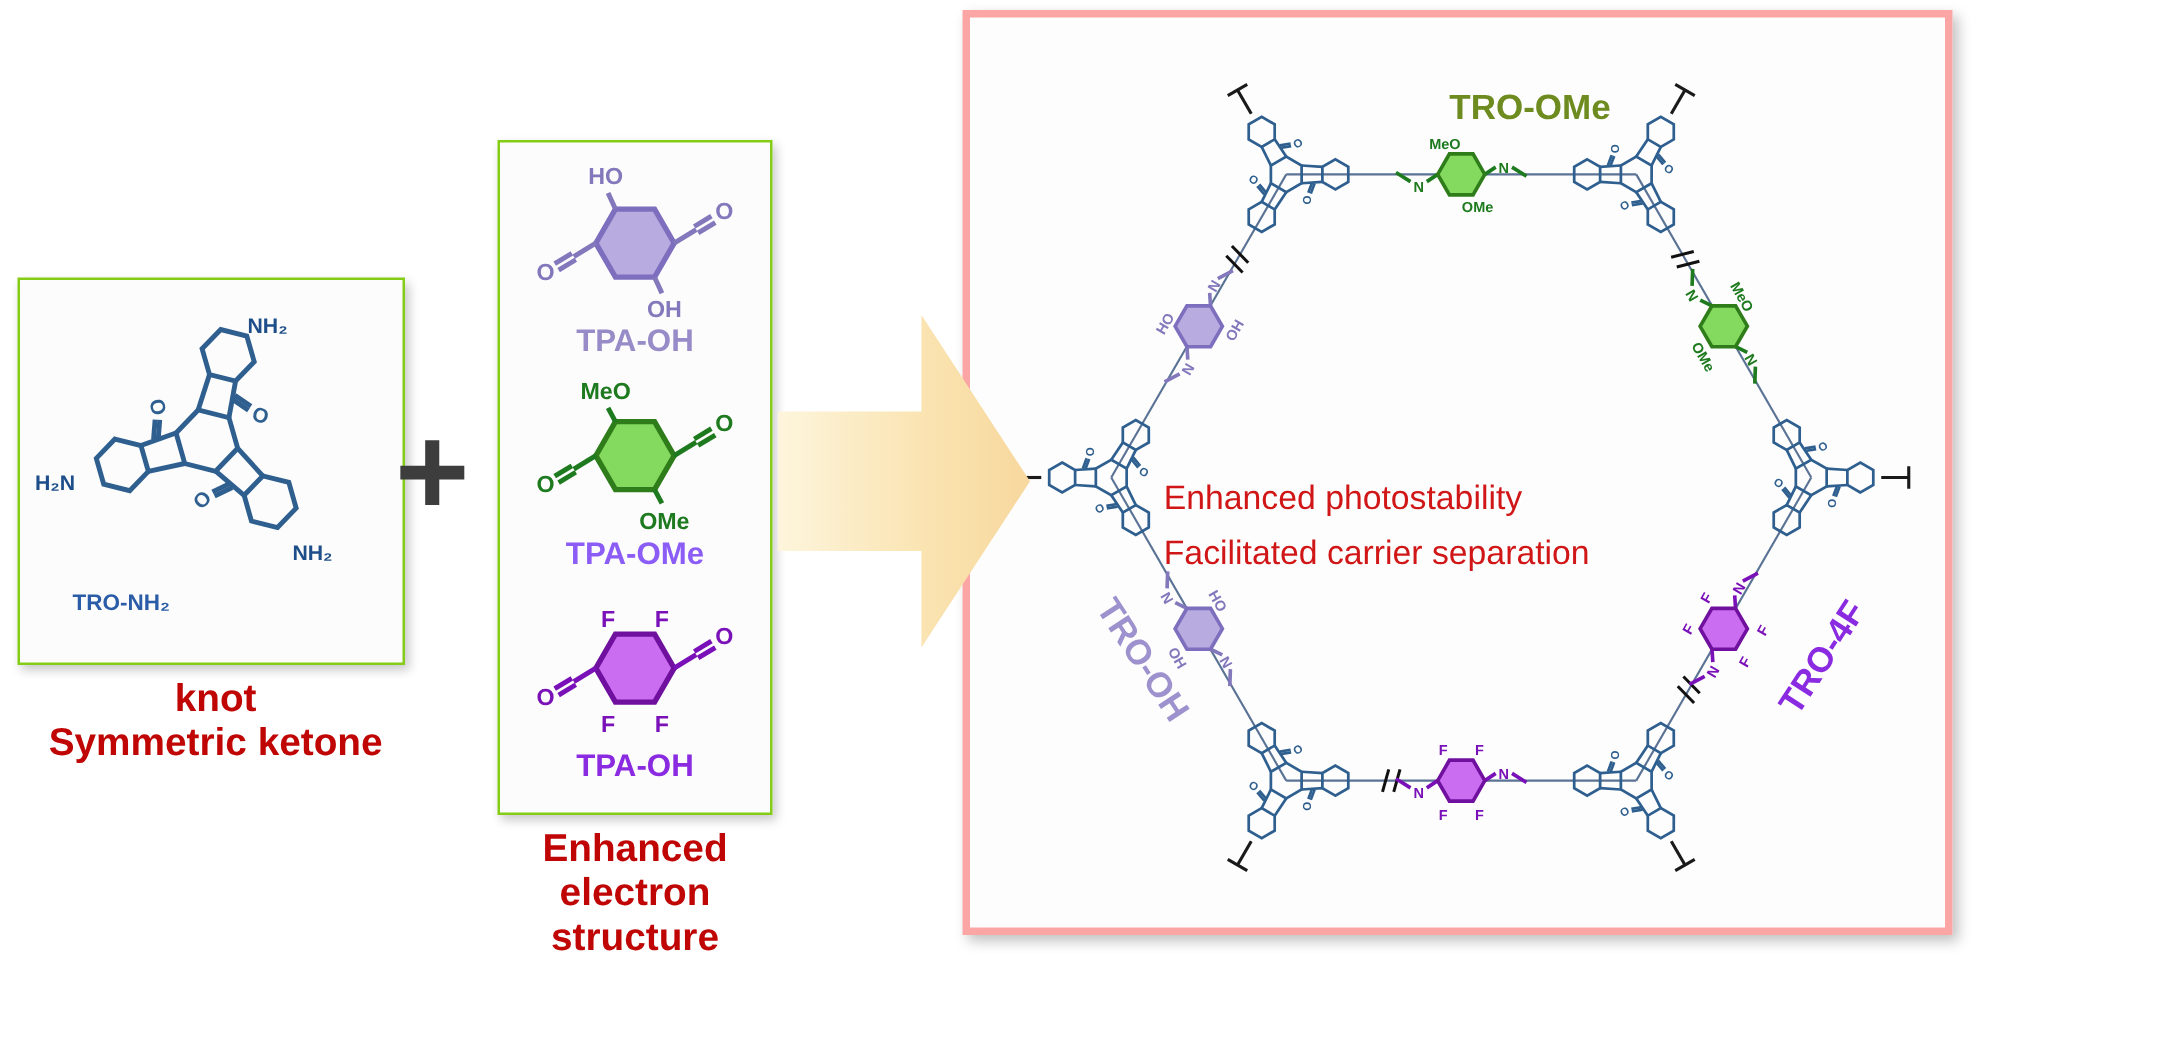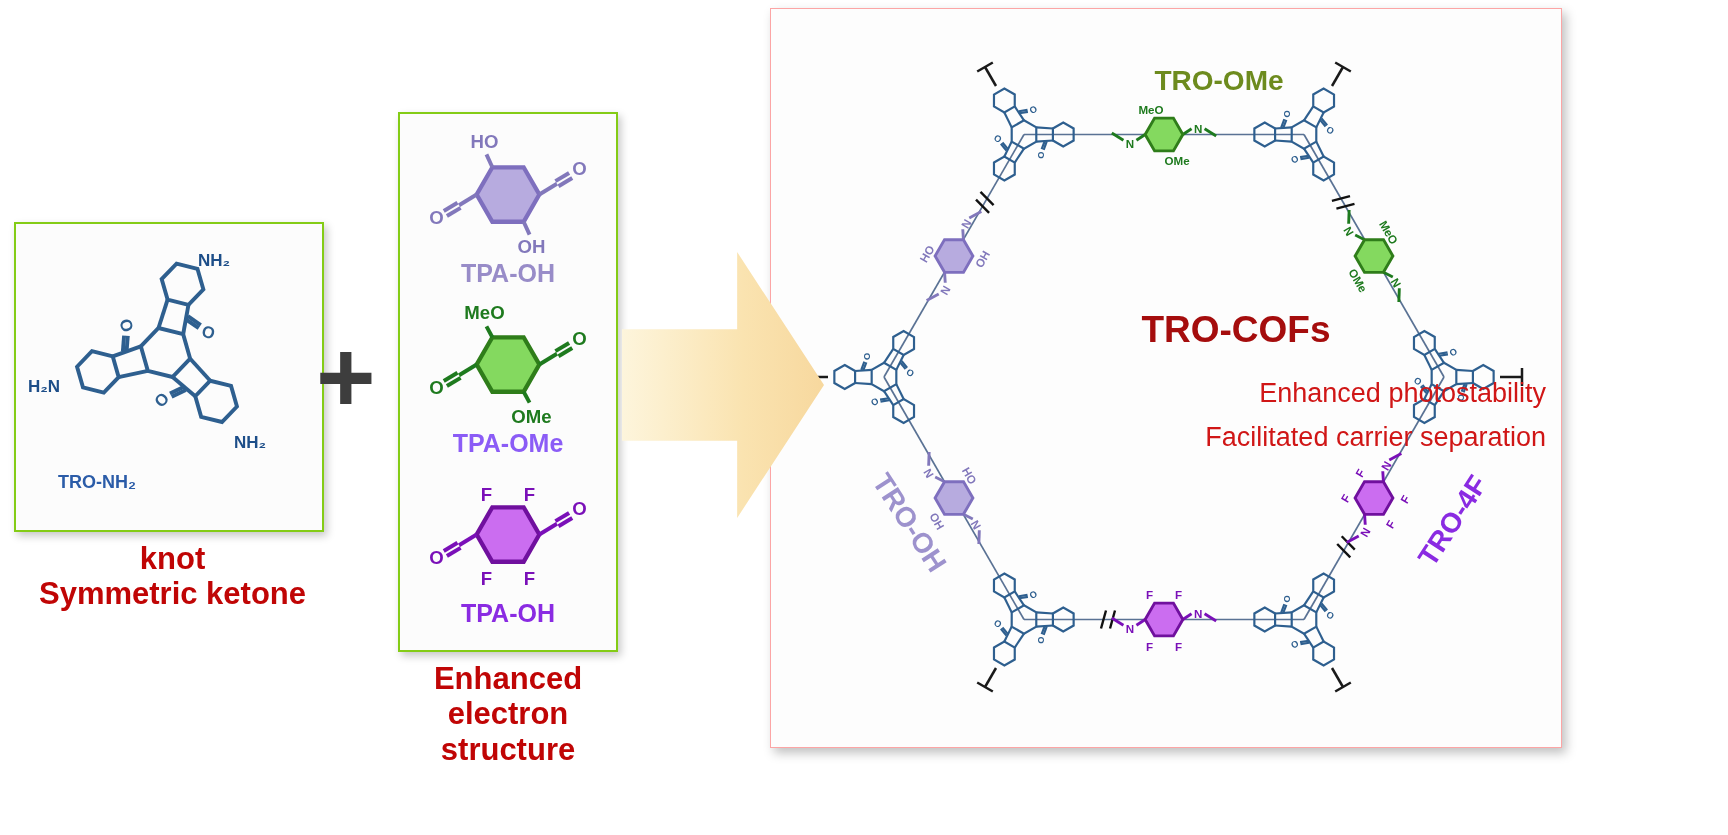--- a/index.html
+++ b/index.html
@@ -3,21 +3,21 @@
 <meta charset="utf-8">
 <style>
   *{margin:0;padding:0;box-sizing:border-box}
   html,body{background:#fff}
   body{font-family:"Liberation Sans","DejaVu Sans",sans-serif}
   .canvas{position:relative;width:1728px;height:835px;background:#fff;overflow:hidden}
 
   .panel{position:absolute;background:#fcfcfc;border:2px solid #84cc16;box-shadow:3px 4px 8px rgba(0,0,0,.22)}
   .left-box{left:14px;top:222px;width:310px;height:310px}
   .mid-box{left:398px;top:112px;width:220px;height:540px;display:flex;flex-direction:column;align-items:center;padding-top:10px}
-  .right-box{left:770px;top:8px;width:792px;height:740px;border:1px solid #fca5a5;background:#fdfdfd;box-shadow:4px 5px 10px rgba(0,0,0,.25)}
+  .right-box{left:770px;top:8px;width:792px;height:740px;border:6px solid #fca5a5;background:#fdfdfd;box-shadow:4px 5px 10px rgba(0,0,0,.25)}
 
   .caption{position:absolute;color:#c00505;font-weight:bold;font-size:31px;text-align:center;line-height:1.14}
   .caption-left{left:0;top:541px;width:345px}
   .caption-mid{left:372px;top:661px;width:272px}
 
   .plus{position:absolute;left:316px;top:326px;font-size:102px;font-weight:bold;color:#3d3d3d;line-height:1}
 
   .arrow{position:absolute;left:622px;top:252px;width:202px;height:266px;z-index:5;
          background:linear-gradient(90deg,#fdf5dc 0%,#fae3b0 60%,#f7d89e 100%);
          clip-path:polygon(0 29%,57% 29%,57% 0,100% 50%,57% 100%,57% 71%,0 71%)}
@@ -27,21 +27,21 @@
 
   .fig{display:flex;flex-direction:column;align-items:center;margin-bottom:6px}
   .fig svg{width:204px;height:141px}
   .fig-label{font-size:25px;font-weight:bold;margin-top:-6px}
   .fl-lav{color:#988cc8}.fl-grn{color:#8b5cf6}.fl-pur{color:#8a2be2}
 
   .ring{position:absolute;left:0;top:0;width:786px;height:734px}
   .rlabel{position:absolute;font-weight:bold;text-align:center}
   .lbl-top{left:338px;top:56px;width:220px;font-size:28px;color:#6d8b1e}
   .center-title{left:225px;top:300px;width:480px;font-size:37px;color:#a50d0d;font-weight:bold;text-align:center;position:absolute}
-  .center-sub{position:absolute;text-align:right;font-size:27px;color:#d01616;width:620px;left:155px}
+  .center-sub{position:absolute;text-align:left;font-size:27px;color:#d01616;width:620px;left:155px}
   .center-sub1{top:369px}
   .center-sub2{top:413px}
   .lbl-oh{left:48px;top:498px;width:180px;font-size:28px;color:#9d92cd;transform:rotate(57deg)}
   .lbl-4f{left:592px;top:496px;width:180px;font-size:28px;color:#8a2be2;transform:rotate(-57deg)}
 </style>
 </head>
 <body>
 
 <div class="canvas">
 
@@ -241,20 +241,19 @@
 
       <use href="#lnk-ome" transform="translate(393 125.5) scale(1.45)"></use>
       <use href="#lnk-ome" transform="translate(603 247) rotate(60) scale(1.45)"></use>
       <use href="#lnk-oh" transform="translate(183 247) rotate(-60) scale(1.45)"></use>
       <use href="#lnk-oh" transform="translate(183 489) rotate(60) scale(1.45)"></use>
       <use href="#lnk-4f" transform="translate(393 610.5) scale(1.45)"></use>
       <use href="#lnk-4f" transform="translate(603 489) rotate(-60) scale(1.45)"></use>
     </svg>
 
     <div class="rlabel lbl-top">TRO-OMe</div>
-    <div class="center-title">TRO-COFs</div>
     <div class="center-sub center-sub1">Enhanced photostability</div>
     <div class="center-sub center-sub2">Facilitated carrier separation</div>
     <div class="rlabel lbl-oh">TRO-OH</div>
     <div class="rlabel lbl-4f">TRO-4F</div>
   </section>
 
 </div>
 
 </body></html>

